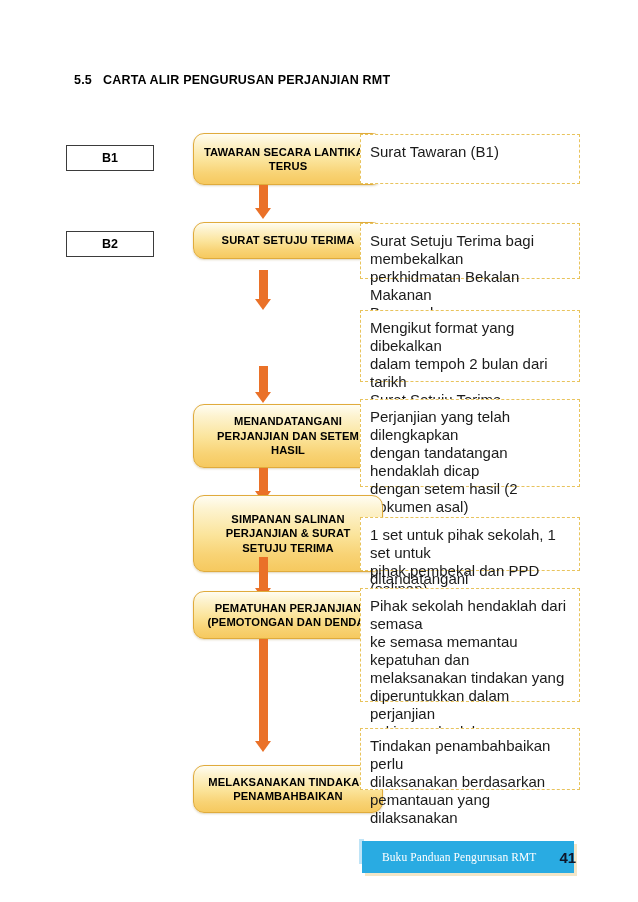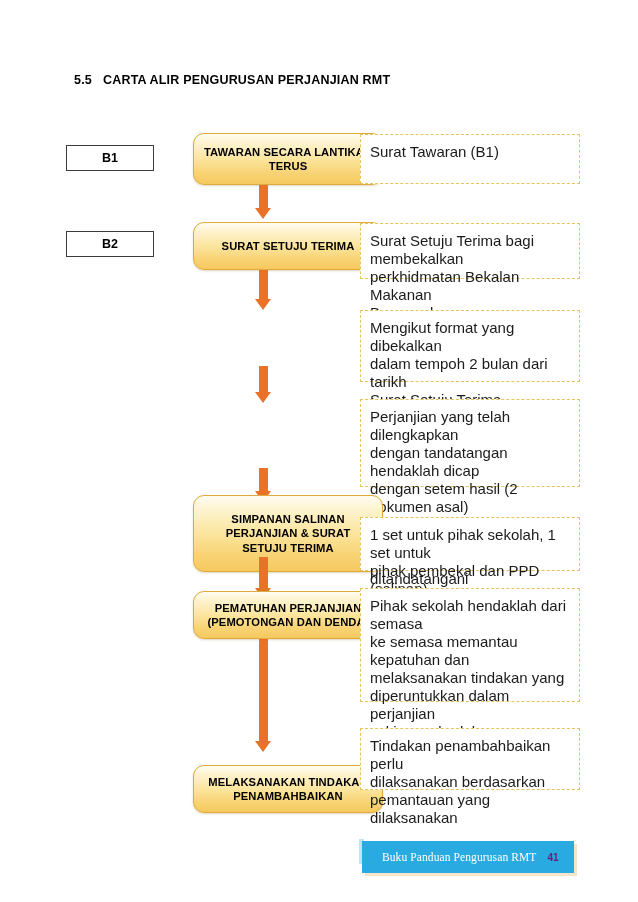--- a/index.html
+++ b/index.html
@@ -146,24 +146,24 @@
   #footer-banner .footer-title {
     font-family: "Liberation Serif", serif;
     font-size: 11.5px;
     color: #ffffff;
     margin-left: 20px;
     letter-spacing: 0.1px;
     white-space: nowrap;
   }
   #footer-banner .footer-page {
     font-family: "Liberation Sans", sans-serif;
-    font-size: 10px;
-    font-weight: bold;
-    color: #701a75;
-    margin-left: 11px;
+    font-size: 15px;
+    font-weight: bold;
+    color: #0f172a;
+    margin-left: 23px;
   }
 </style>
 </head>
 <body>
 
 <div id="page-title">5.5   CARTA ALIR PENGURUSAN PERJANJIAN RMT</div>
 
 <div id="flow">
 
   <div class="ref-tag" style="left:66px; top:145px;">
@@ -178,21 +178,21 @@
 LANTIKAN TERUS</span>
   </div>
   <div class="note-box" style="top:134px; height:50px;">
     <span class="note-text">Surat Tawaran (B1)</span>
   </div>
   <div class="connector" style="top:185px; height:34px;">
     <div class="shaft" style="height:24px;"></div>
     <div class="head" style="top:23px;"></div>
   </div>
 
-  <div class="process-box" style="top:222px; height:48px;">
+  <div class="process-box" style="top:222px; height:37px;">
     <span class="box-label">SURAT SETUJU TERIMA</span>
   </div>
   <div class="note-box" style="top:223px; height:56px;">
     <span class="note-text">Surat Setuju Terima bagi membekalkan
 perkhidmatan Bekalan Makanan
 Bermasak</span>
   </div>
   <div class="connector" style="top:270px; height:40px;">
     <div class="shaft" style="height:30px;"></div>
     <div class="head" style="top:29px;"></div>
@@ -202,20 +202,25 @@
     <span class="note-text">Mengikut format yang dibekalkan
 dalam tempoh 2 bulan dari tarikh
 Surat Setuju Terima ditandatangani.
 (Lampiran B)</span>
   </div>
   <div class="connector" style="top:366px; height:37px;">
     <div class="shaft" style="height:27px;"></div>
     <div class="head" style="top:26px;"></div>
   </div>
 
+  <div class="process-box" style="top:404px; height:64px;">
+    <span class="box-label">MENANDATANGANI
+PERJANJIAN DAN SETEM
+HASIL</span>
+  </div>
   <div class="note-box" style="top:399px; height:88px;">
     <span class="note-text">Perjanjian yang telah dilengkapkan
 dengan tandatangan hendaklah dicap
 dengan setem hasil (2 dokumen asal)
 dalam tempoh  2 bulan dari tarikh
 Surat  Setuju Terima ditandatangani</span>
   </div>
   <div class="connector" style="top:468px; height:34px;">
     <div class="shaft" style="height:24px;"></div>
     <div class="head" style="top:23px;"></div>

